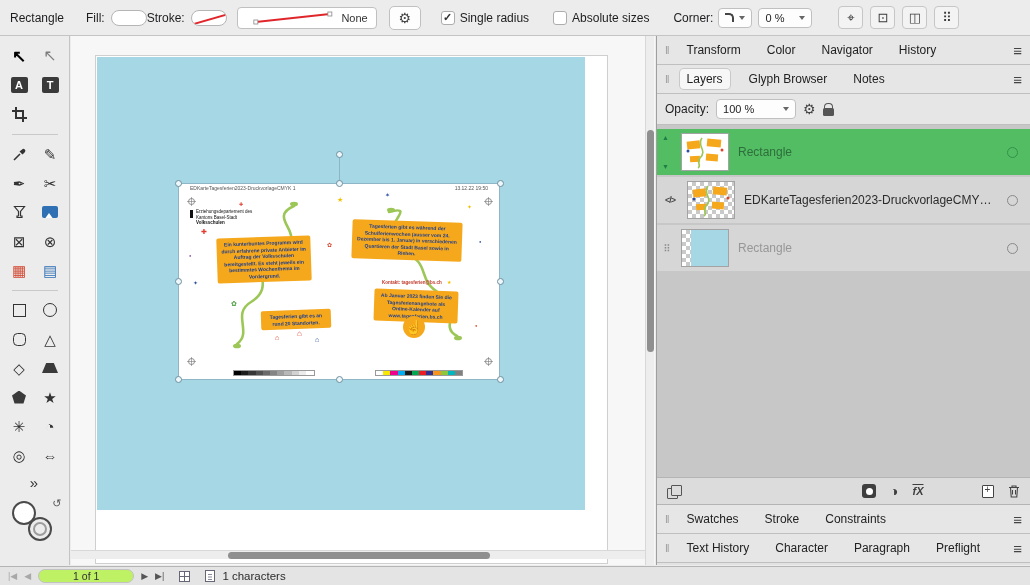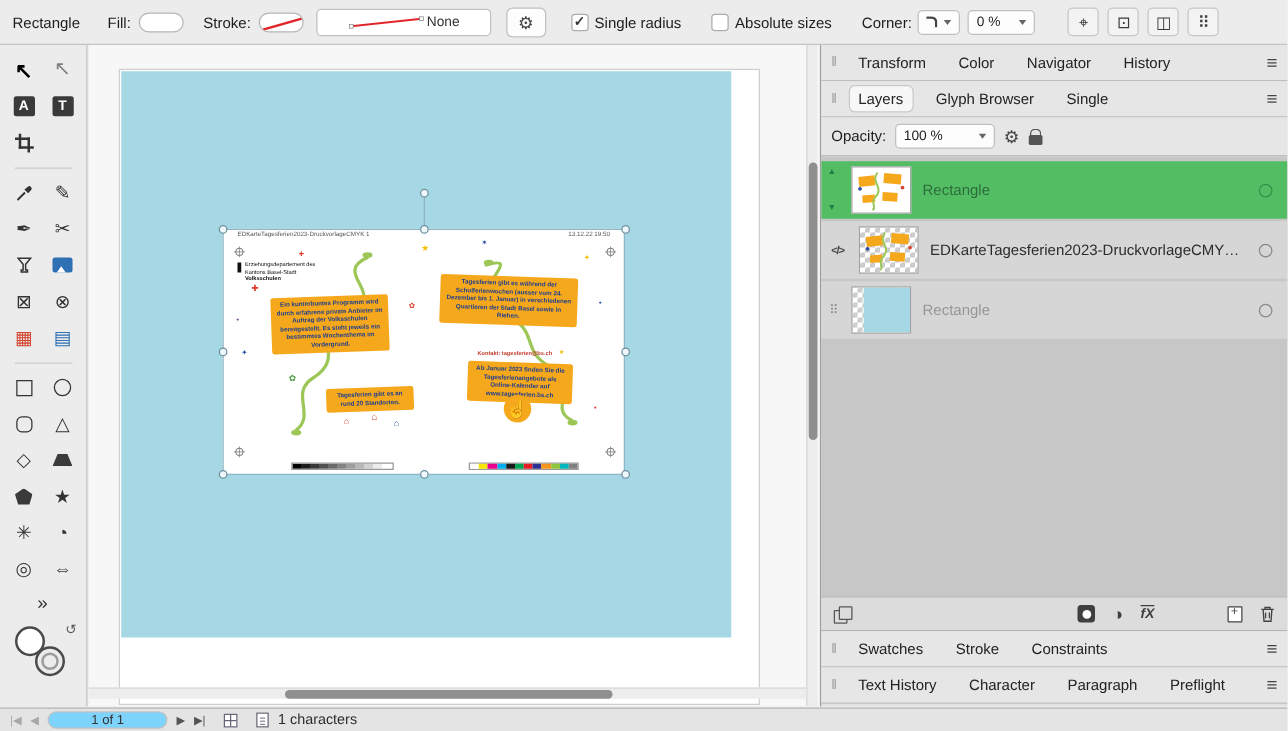--- a/index.html
+++ b/index.html
@@ -7,21 +7,21 @@
   body { position:relative; font-family:"Liberation Sans",sans-serif; font-size:12px;
          color:#1d1d1f; background:#ececec; overflow:hidden; }
 
   
   #topbar { position:absolute; left:0; top:0; width:1030px; height:36px; background:#ececec;
             border-bottom:1px solid #c4c4c4; display:flex; align-items:center; padding:0 10px; }
   .tb-label { color:#1d1d1f; }
   .swatch { width:36px; height:16px; border-radius:8px; border:1px solid #b5b5b5; background:#fff; position:relative; overflow:hidden; flex:none; }
   .stroke-swatch::after { content:""; position:absolute; left:-4px; top:7px; width:46px; height:2px; background:#e0262b; transform:rotate(-16deg); }
   .stroke-style { width:140px; height:22px; background:#fff; border:1px solid #c0c0c0; border-radius:4px;
-                  display:flex; align-items:center; padding:0 24px; position:relative; }
+                  display:flex; align-items:center; padding:0 8px; position:relative; }
   .stroke-style svg { flex:1; }
   .btn { height:24px; min-width:32px; background:#fdfdfd; border:1px solid #c0c0c0; border-radius:5px;
          display:flex; align-items:center; justify-content:center; font-size:14px; color:#444; }
   .cb { width:14px; height:14px; border:1px solid #adadad; background:#fff; border-radius:3px;
         display:inline-flex; align-items:center; justify-content:center; font-size:11px; color:#333; font-weight:bold; flex:none; }
   .ddl { height:20px; background:#fdfdfd; border:1px solid #c0c0c0; border-radius:4px;
          display:inline-flex; align-items:center; padding:0 6px; gap:5px; }
   .tri-dn { width:0; height:0; border-left:3.5px solid transparent; border-right:3.5px solid transparent; border-top:4.5px solid #666; }
   .cornerL { width:9px; height:9px; border-top:2px solid #444; border-right:2px solid #444; border-top-right-radius:5px; }
   .iconbtn { width:25px; height:23px; background:#f3f3f3; border:1px solid #c6c6c6; border-radius:4px;
@@ -137,39 +137,39 @@
   .fx { font-size:11px; font-weight:bold; font-style:italic; color:#3f3f3f; text-decoration:overline; }
   .nlayer { width:12px; height:13px; border:1.3px solid #444; border-radius:1px; position:relative; background:#fff; }
   .nlayer::after { content:"+"; position:absolute; left:1.5px; top:-1.5px; font-size:10px; color:#444; }
 
   
   #statusbar { position:absolute; left:0; top:566px; width:1030px; height:19px; background:#e4e4e4;
                border-top:1px solid #b5b5b5; display:flex; align-items:center; padding:0 8px; gap:7px;
                font-size:11.5px; color:#2c2c2c; }
   .nav { font-size:9px; color:#555; }
   .nav.dis { color:#a8a8a8; }
-  .page-field { width:96px; height:14px; background:#7dd3fc; border:1px solid #c2c2c2; border-radius:7px;
+  .page-field { width:96px; height:14px; background:#bef264; border:1px solid #c2c2c2; border-radius:7px;
                 text-align:center; font-size:10.5px; font-family:"Liberation Sans",sans-serif; color:#333; }
   .grid4 { width:11px; height:11px; border:1.2px solid #667;
            background:linear-gradient(#667,#667) center/1px 100% no-repeat,
                       linear-gradient(#667,#667) center/100% 1px no-repeat,#fff; }
   .sheet { width:10px; height:12px; border:1.2px solid #667; position:relative; background:#fff; }
   .sheet::after { content:""; position:absolute; left:2px; top:2.5px; right:2px; height:1px; background:#889;
                   box-shadow:0 2.5px 0 #889,0 5px 0 #889; }
   .msg { margin-left:14px; white-space:nowrap; }
   .msg .b { font-weight:bold; }
 </style>
 </head>
 <body>
 
 <div id="topbar">
   <span class="tb-label" style="width:62px">Rectangle</span>
   <span class="tb-label" style="margin-left:14px">Fill:</span>
   <span class="swatch" style="margin-left:6px"></span>
-  <span class="tb-label" style="margin-left:16px">Stroke:</span>
+  <span class="tb-label" style="">Stroke:</span>
   <span class="swatch stroke-swatch" style="margin-left:6px"></span>
   <div class="stroke-style" style="margin-left:10px">
     <svg width="84" height="14" viewBox="0 0 84 14">
       <line x1="4" y1="11" x2="78" y2="3" stroke="#e0262b" stroke-width="2"></line>
       <rect x="2" y="9" width="4" height="4" fill="#fff" stroke="#888" stroke-width="0.8"></rect>
       <rect x="76" y="1" width="4" height="4" fill="#fff" stroke="#888" stroke-width="0.8"></rect>
     </svg>
     <span style="font-size:11px;color:#333">None</span>
   </div>
   <div class="btn" style="margin-left:12px">
@@ -448,21 +448,21 @@
     <span class="tab">Color</span>
     <span class="tab">Navigator</span>
     <span class="tab">History</span>
     <span class="menu">≡</span>
   </div>
 
   <div class="tabrow">
     <span class="grip">‖</span>
     <span class="tab active">Layers</span>
     <span class="tab">Glyph Browser</span>
-    <span class="tab">Single</span>
+    <span class="tab">Notes</span>
     <span class="menu">≡</span>
   </div>
 
   <div class="ctrlrow">
     <span>Opacity:</span>
     <span class="ddl" style="width:80px">
       <span style="font-size:11px">100 %</span>
       <span class="tri-dn" style="margin-left:auto"></span>
     </span>
     <span class="gear">⚙</span>

